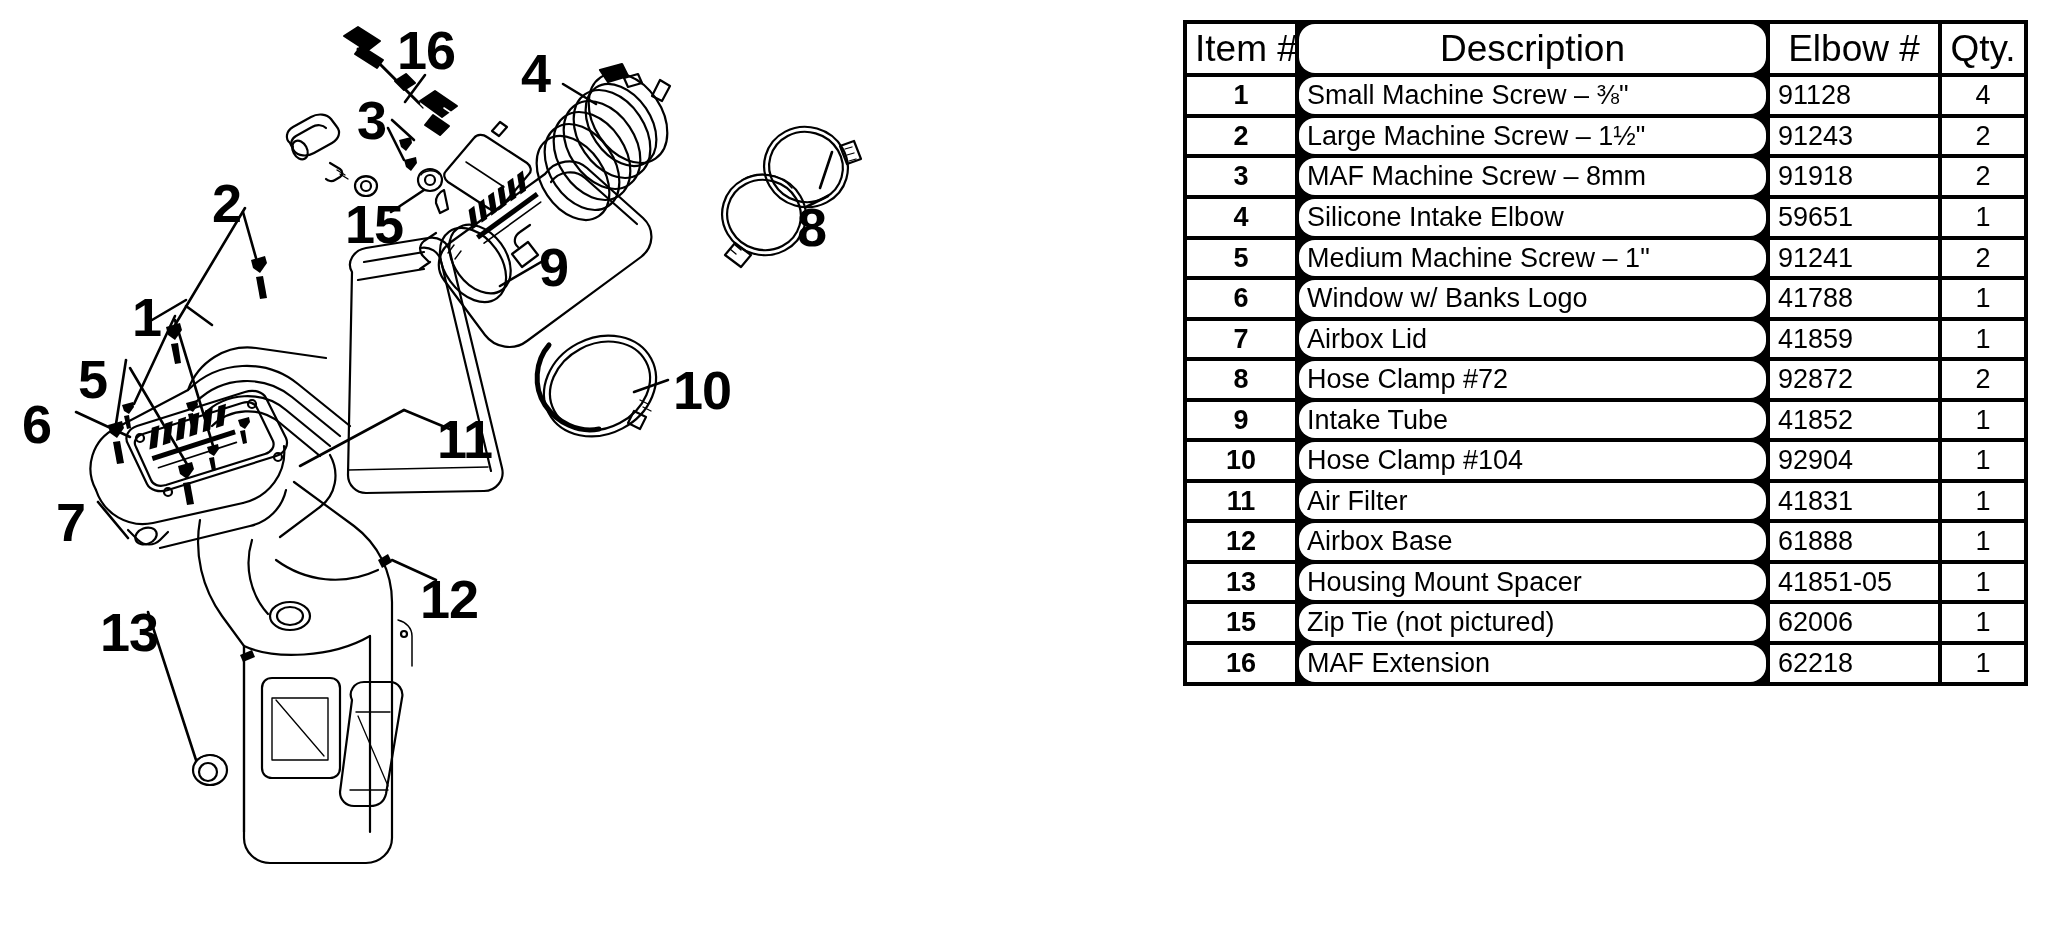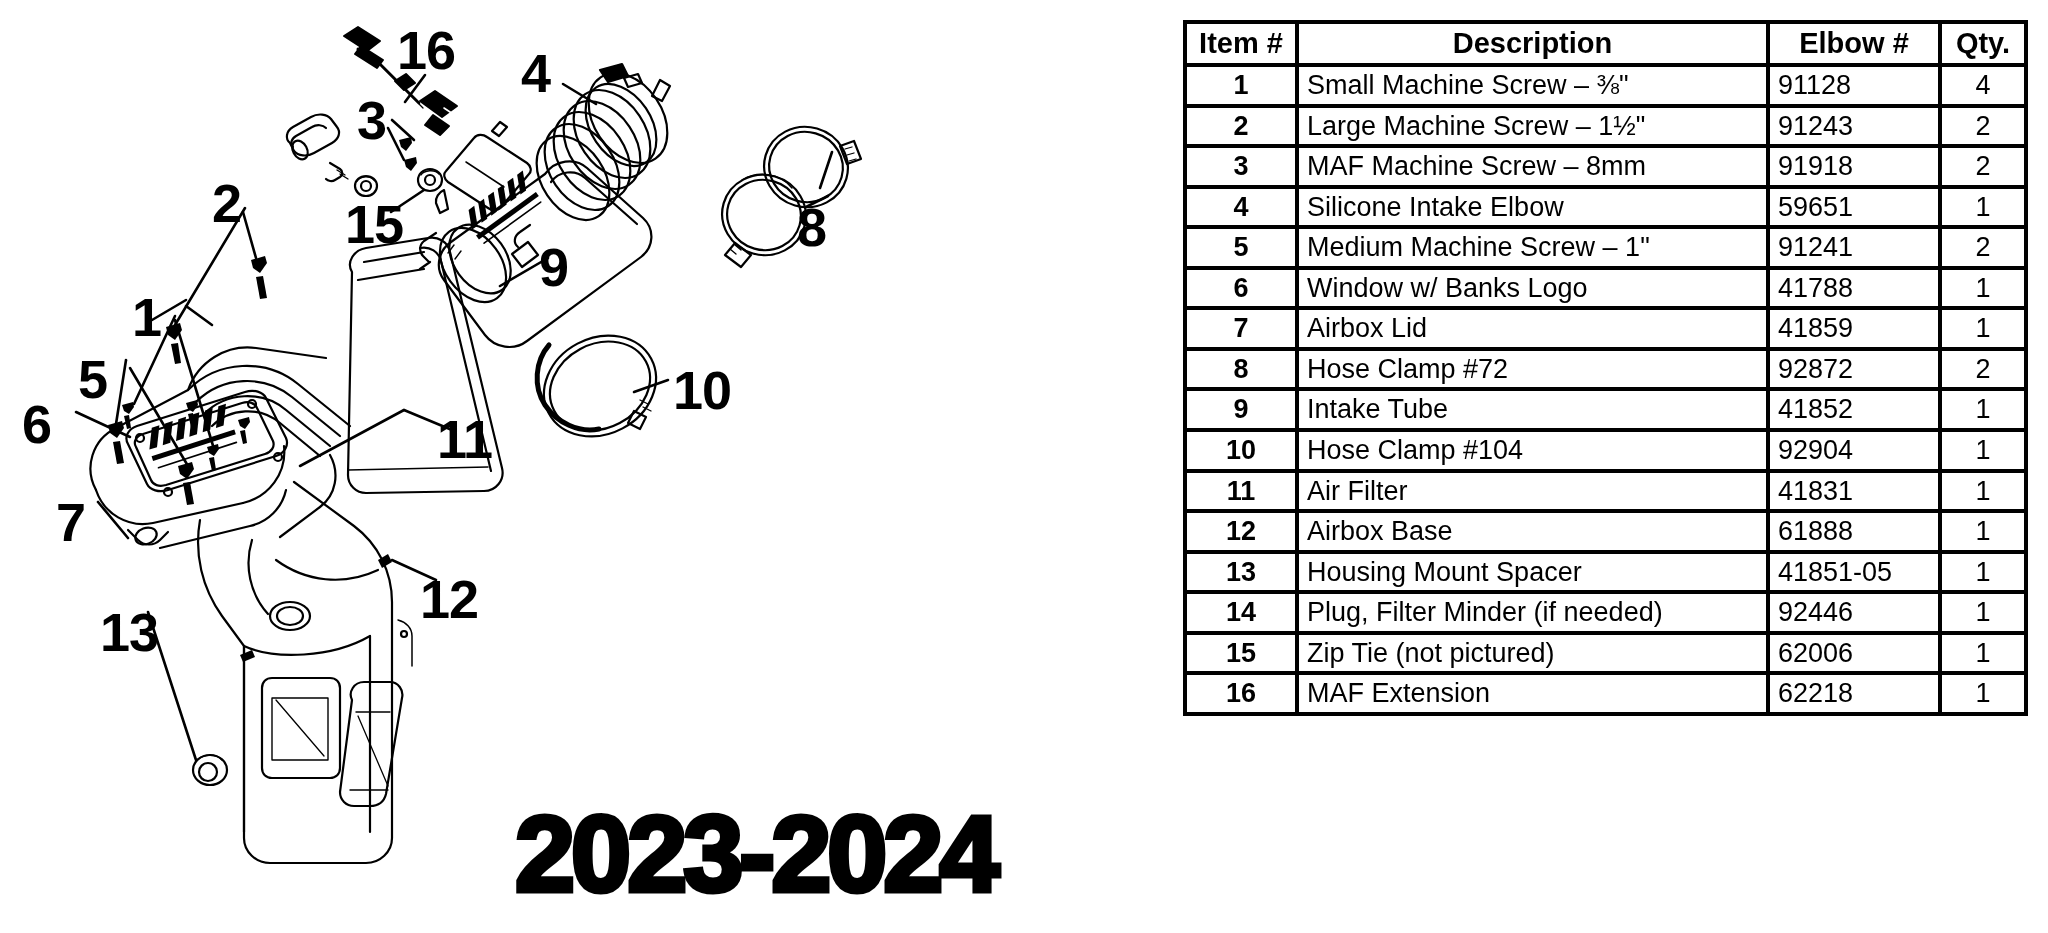--- a/index.html
+++ b/index.html
@@ -19,23 +19,23 @@
         font-size:108px;line-height:1;letter-spacing:-4px;
         -webkit-text-stroke:5px #000;color:#000;white-space:nowrap;}
 
   
   #parts-table{position:absolute;left:1183px;top:20px;
                width:845px;border-collapse:separate;border-spacing:4px 4px;
                background:#000;table-layout:fixed;}
   #parts-table td,#parts-table th{background:#fff;padding:1px 8px;
       font-family:"Liberation Sans",sans-serif;
       font-size:27px;line-height:1.28;white-space:nowrap;overflow:hidden;}
-  #parts-table th{font-weight:bold;text-align:center;font-size:29px;}
+  #parts-table th{font-weight:normal;text-align:center;font-size:37px;}
   .c-item{width:92px;text-align:center;font-weight:bold;}
-  .c-desc{width:auto;text-align:left;}
+  .c-desc{width:auto;text-align:left;border-radius:16px;}
   .c-part{width:152px;text-align:left;}
   .c-qty{width:66px;text-align:center;}
 </style>
 </head>
 <body>
 
 <div id="diagram">
 
   <svg width="1160" height="933" viewBox="0 0 1160 933">
     <g fill="none" stroke="#000" stroke-width="2.2" stroke-linecap="round" stroke-linejoin="round">
@@ -280,21 +280,20 @@
   <div class="callout" style="left:539px;top:240px;">9</div>
   <div class="callout" style="left:132px;top:290px;">1</div>
   <div class="callout" style="left:78px;top:352px;">5</div>
   <div class="callout" style="left:673px;top:363px;">10</div>
   <div class="callout" style="left:22px;top:397px;">6</div>
   <div class="callout" style="left:437px;top:412px;">11</div>
   <div class="callout" style="left:56px;top:495px;">7</div>
   <div class="callout" style="left:420px;top:572px;">12</div>
   <div class="callout" style="left:100px;top:605px;">13</div>
 
-  <div id="year">2023-2024</div>
 </div>
 
 <table id="parts-table">
   <thead>
     <tr>
       <th class="c-item">Item #</th>
       <th class="c-desc">Description</th>
       <th class="c-part">Elbow #</th>
       <th class="c-qty">Qty.</th>
     </tr>
@@ -372,26 +371,20 @@
         <td class="c-part">61888</td>
         <td class="c-qty">1</td>
       </tr>
       <tr>
         <td class="c-item">13</td>
         <td class="c-desc">Housing Mount Spacer</td>
         <td class="c-part">41851-05</td>
         <td class="c-qty">1</td>
       </tr>
       <tr>
-        <td class="c-item">14</td>
-        <td class="c-desc">Plug, Filter Minder (if needed)</td>
-        <td class="c-part">92446</td>
-        <td class="c-qty">1</td>
-      </tr>
-      <tr>
         <td class="c-item">15</td>
         <td class="c-desc">Zip Tie (not pictured)</td>
         <td class="c-part">62006</td>
         <td class="c-qty">1</td>
       </tr>
       <tr>
         <td class="c-item">16</td>
         <td class="c-desc">MAF Extension</td>
         <td class="c-part">62218</td>
         <td class="c-qty">1</td>

